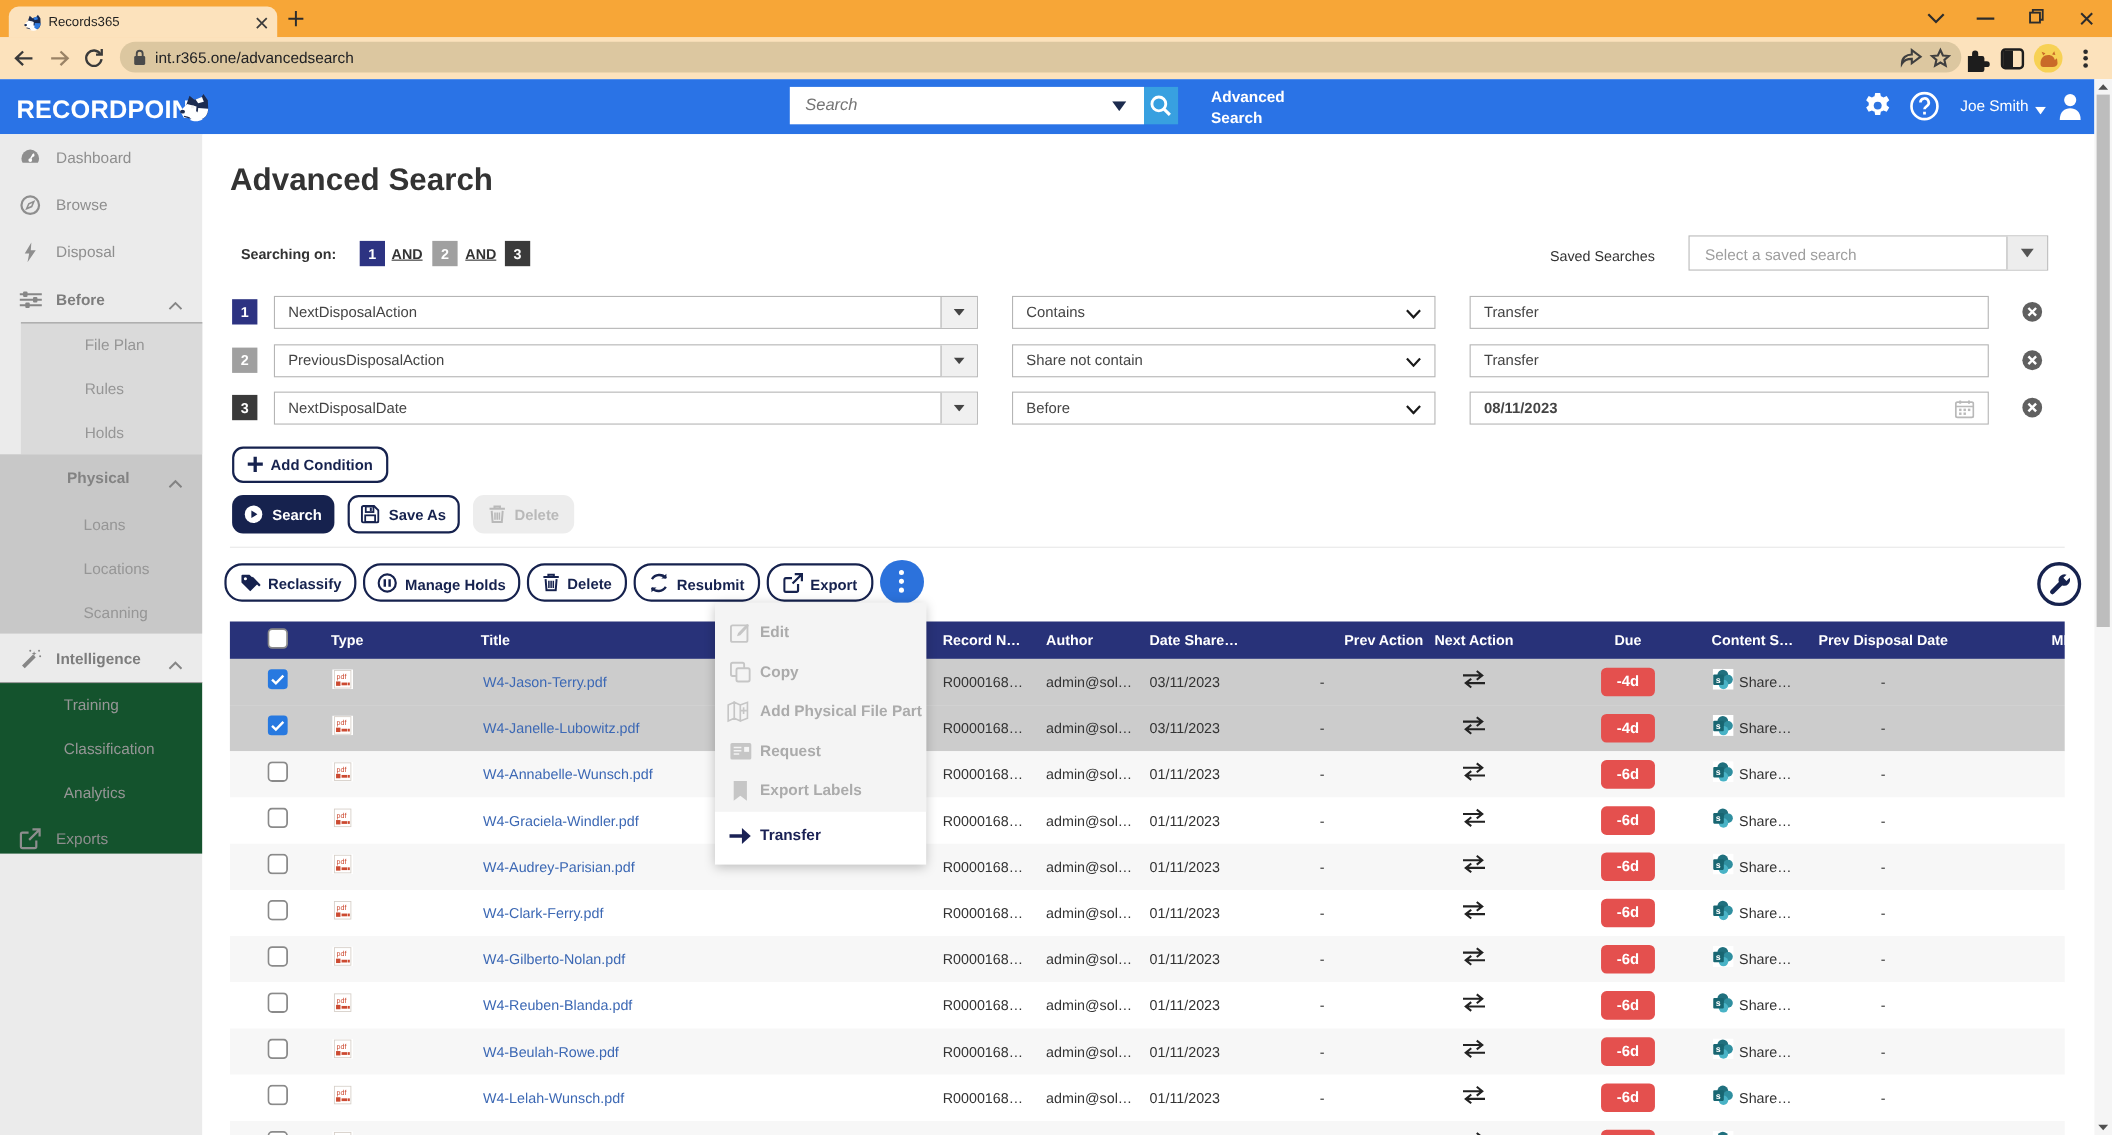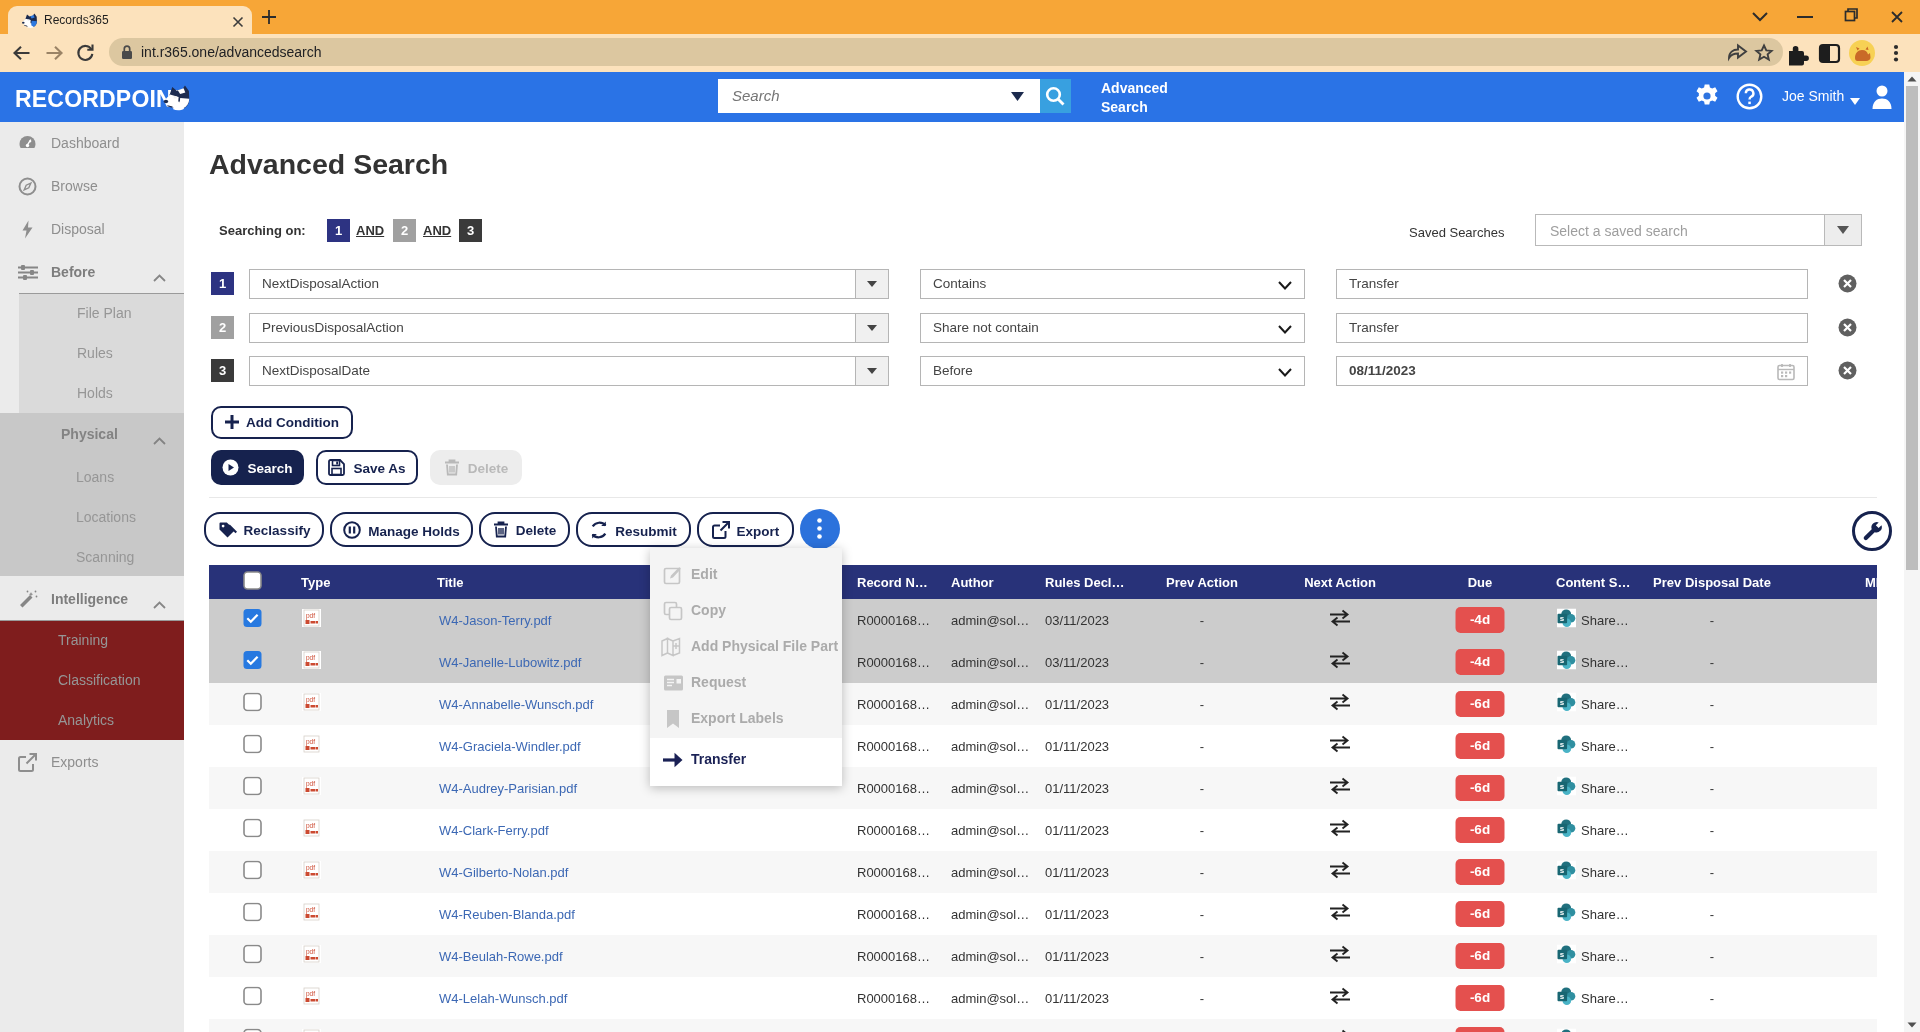--- a/index.html
+++ b/index.html
@@ -37,21 +37,21 @@
 #huser { position:absolute; left:1871px; top:13px; }
 
 #sidebar { position:absolute; left:0; top:122px; width:184px; height:910px; background:#ebebeb; }
 .sbitem { position:absolute; left:0; width:152px; height:44px; color:#8e8e8e; font-size:14px; }
 .sbitem .lbl { position:absolute; left:51px; top:13px; }
 .sbitem .ico { position:absolute; left:17px; top:11px; width:21px; height:21px; }
 .sbitem.bold .lbl { font-weight:bold; color:#7d7d7d; }
 .chev { position:absolute; left:153px; top:18px; }
 #sb-manage-panel { position:absolute; left:0; top:171px; width:184px; height:120px; background:#dadada; border-top:1px solid #9a9a9a;margin-left:19px; }
 #sb-physical { position:absolute; left:0; top:291px; width:184px; height:163px; background:#c8c8c8; }
-#sb-intel-panel { position:absolute; left:0; top:498px; width:184px; height:120px; background:#7f1d1d; border-top:1px solid #9a9a9a; }
+#sb-intel-panel { position:absolute; left:0; top:498px; width:184px; height:156px; background:#14532d; border-top:1px solid #9a9a9a; }
 .subitem { position:absolute; left:58px; font-size:14px; color:#969696; }
 
 
 #content { position:absolute; left:184px; top:122px; width:1720px; height:910px; background:#fff; }
 h1 { position:absolute; left:25px; top:26px; font-size:28.5px; color:#333; font-weight:bold; }
 #searchingon { position:absolute; left:35px; top:101px; font-size:13px; font-weight:bold; color:#333; }
 .numchip { position:absolute; width:23px; height:23px; color:#fff; font-weight:bold; font-size:13px; text-align:center; line-height:23px; }
 .navychip { background:#2d3382; }
 .graychip { background:#a0a0a0; }
 .darkchip { background:#3a3a3a; }
@@ -470,22 +470,22 @@
       </div>
     <div id="table">
 <div class="trow thead">
 <span class="ctext" style="left:34px"><svg width="19" height="19" viewBox="0 0 19 19">
               <rect x="1" y="1" width="17" height="17" rx="3.5" fill="#fff" stroke="#8a8a8a" stroke-width="1.6"></rect>
             </svg></span>
 <span class="ctext" style="left:92px">Type</span>
 <span class="ctext" style="left:228px">Title</span>
 <span class="ctext" style="left:648px">Record N…</span>
 <span class="ctext" style="left:742px">Author</span>
-<span class="ctext" style="left:836px">Rules Decl…</span>
-<span class="ctext" style="left:993px; transform:translate(-50%,-50%)">Prev Action</span>
+<span class="ctext" style="left:836px">Date Share…</span>
+<span class="ctext" style="left:1049px; transform:translate(-50%,-50%)">Prev Action</span>
 <span class="ctext" style="left:1131px; transform:translate(-50%,-50%)">Next Action</span>
 <span class="ctext" style="left:1271px; transform:translate(-50%,-50%)">Due</span>
 <span class="ctext" style="left:1347px">Content S…</span>
 <span class="ctext" style="left:1503px; transform:translate(-50%,-50%)">Prev Disposal Date</span>
 <span class="ctext" style="left:1656px">MIME Type</span>
 </div>
 <div class="trow selrow">
 <span class="ctext" style="left:34px"><svg width="19" height="19" viewBox="0 0 19 19">
               <rect x="0.5" y="0.5" width="18" height="18" rx="3.5" fill="#2779e0"></rect>
               <path d="M4.3 9.8 L7.8 13.2 L14.6 6.2" stroke="#fff" stroke-width="2.2" fill="none"></path>

